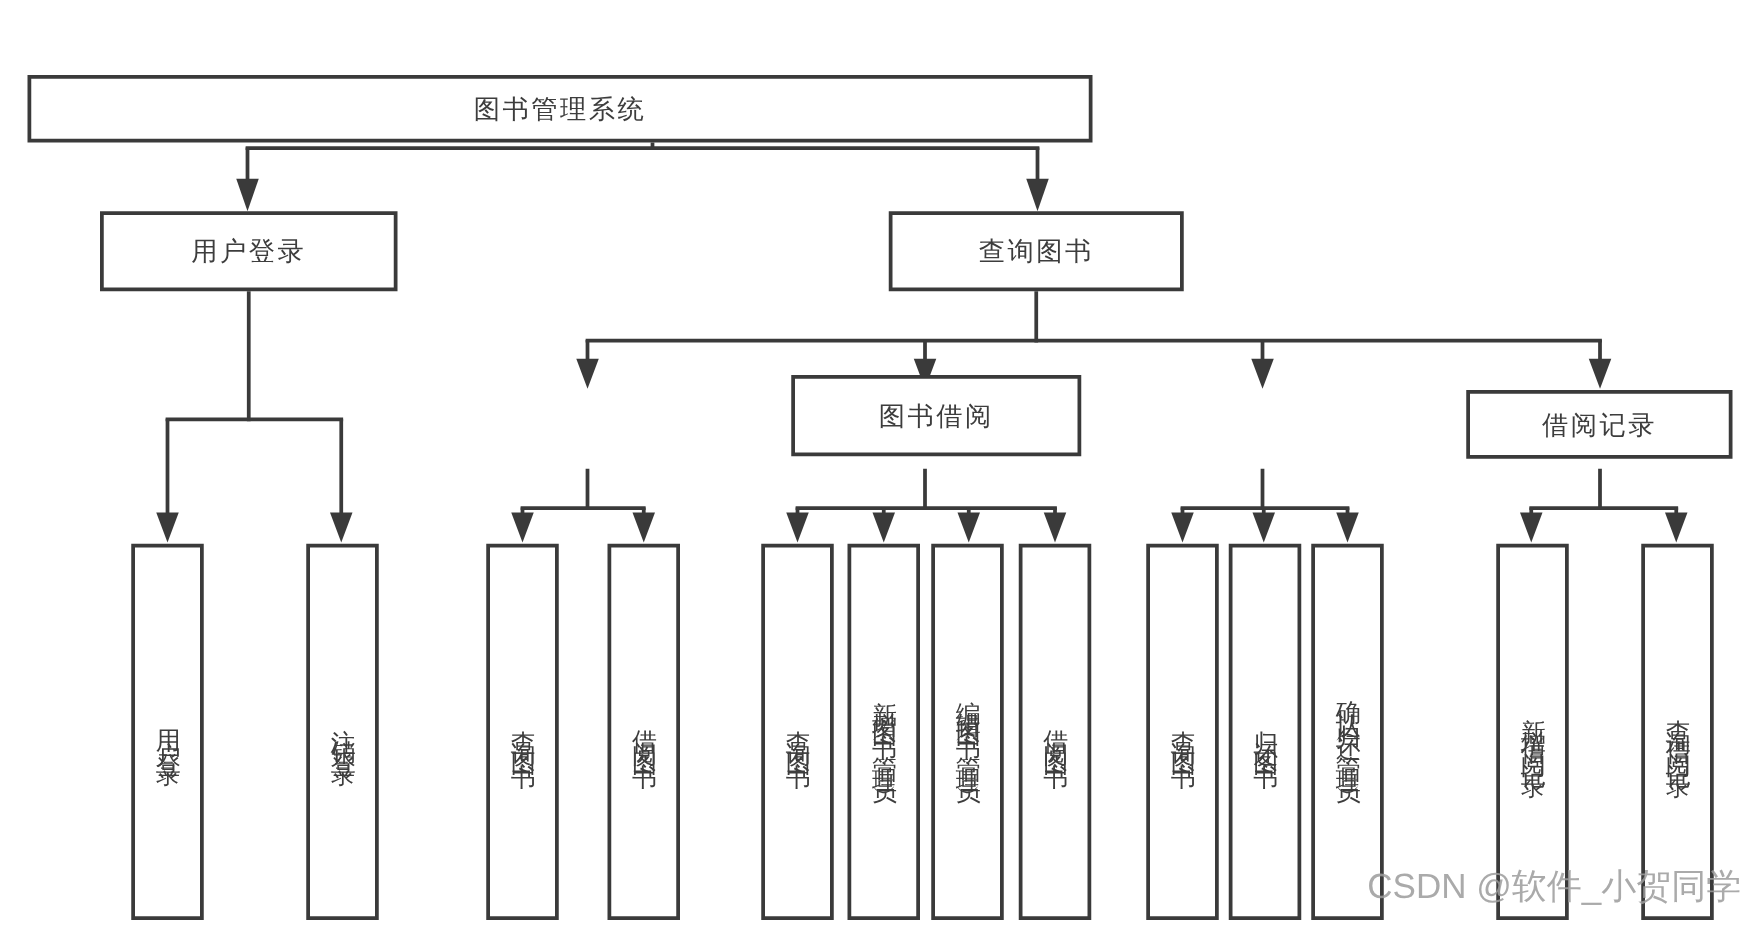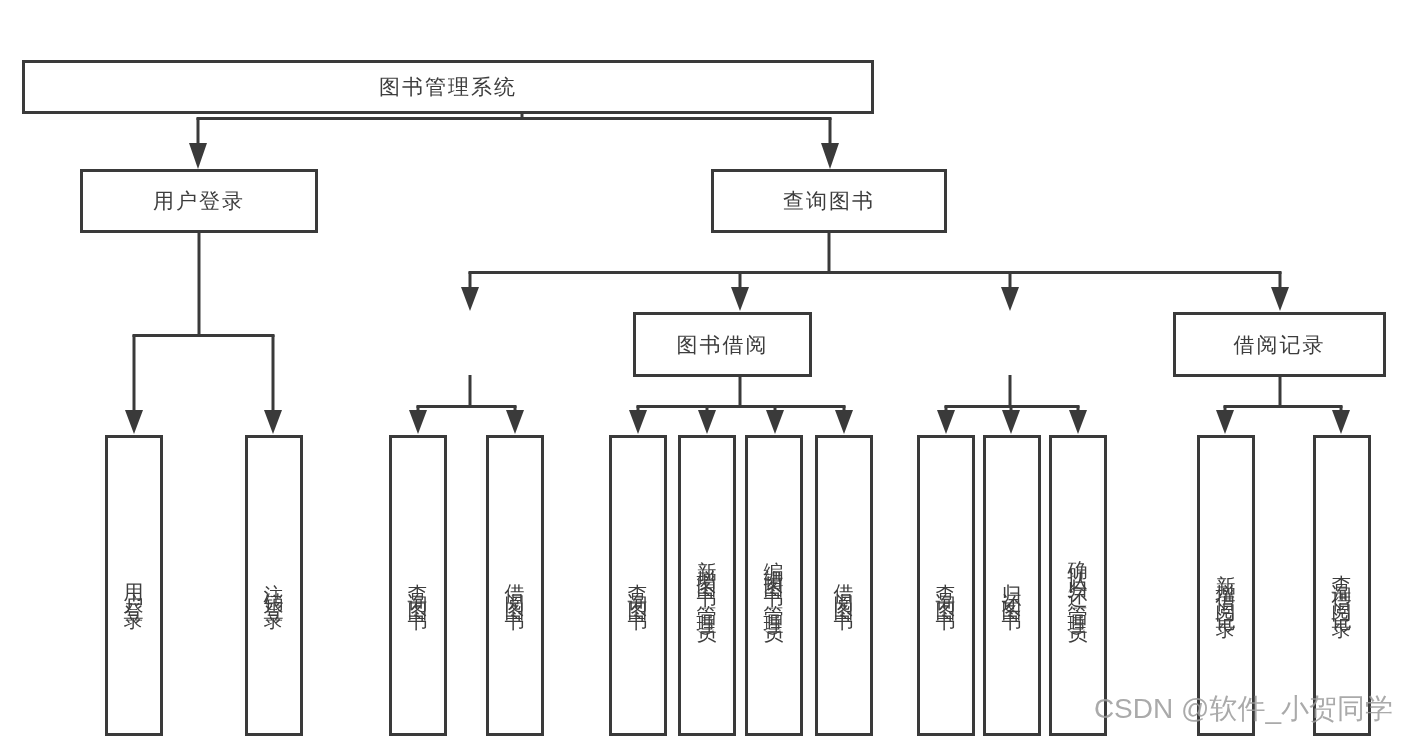--- a/index.html
+++ b/index.html
@@ -38,23 +38,23 @@
   }
   .hbox {
     font-size: 21px;
     letter-spacing: 2px;
     white-space: nowrap;
   }
   .root-box  { left: 22px;  top: 13px;  width: 852px; height: 54px; margin-top: 47px; }
   .l2a       { left: 80px;  top: 169px; width: 238px;  height: 64px; }
   .l2b       { left: 711px; top: 169px; width: 236px;  height: 64px; }
   .l3a       { left: 363px; top: 312px; width: 215px;  height: 65px; }
-  .l3b       { left: 633px; top: 312px; width: 179px;  height: 65px; }
+  .l3b       { left: 633px; top: 300px; width: 232px;  height: 65px; }
   .l3c       { left: 902px; top: 312px; width: 216px;  height: 65px; }
-  .l3d       { left: 1173px;top: 312px; width: 213px;  height: 65px; }
+  .l3d       { left: 1173px;top: 312px; width: 213px;  height: 55px; }
   .vbox {
     top: 435px;
     width: 58px;
     height: 301px;
   }
   .vtext {
     writing-mode: vertical-rl;
     text-orientation: mixed;
     font-size: 20px;
     letter-spacing: 9px;

